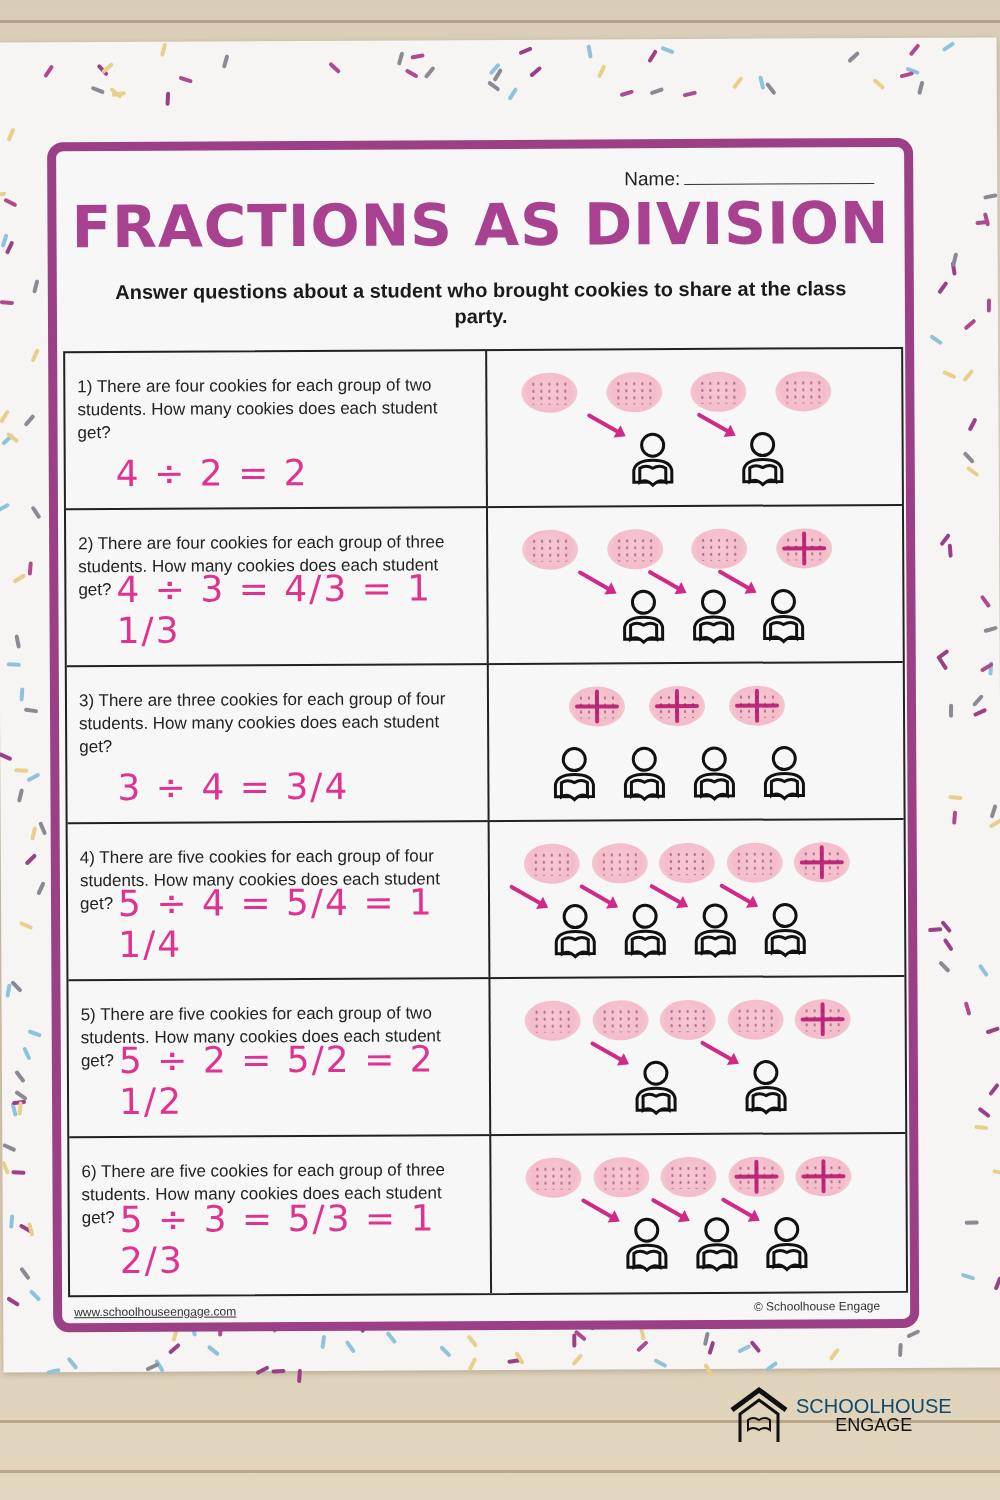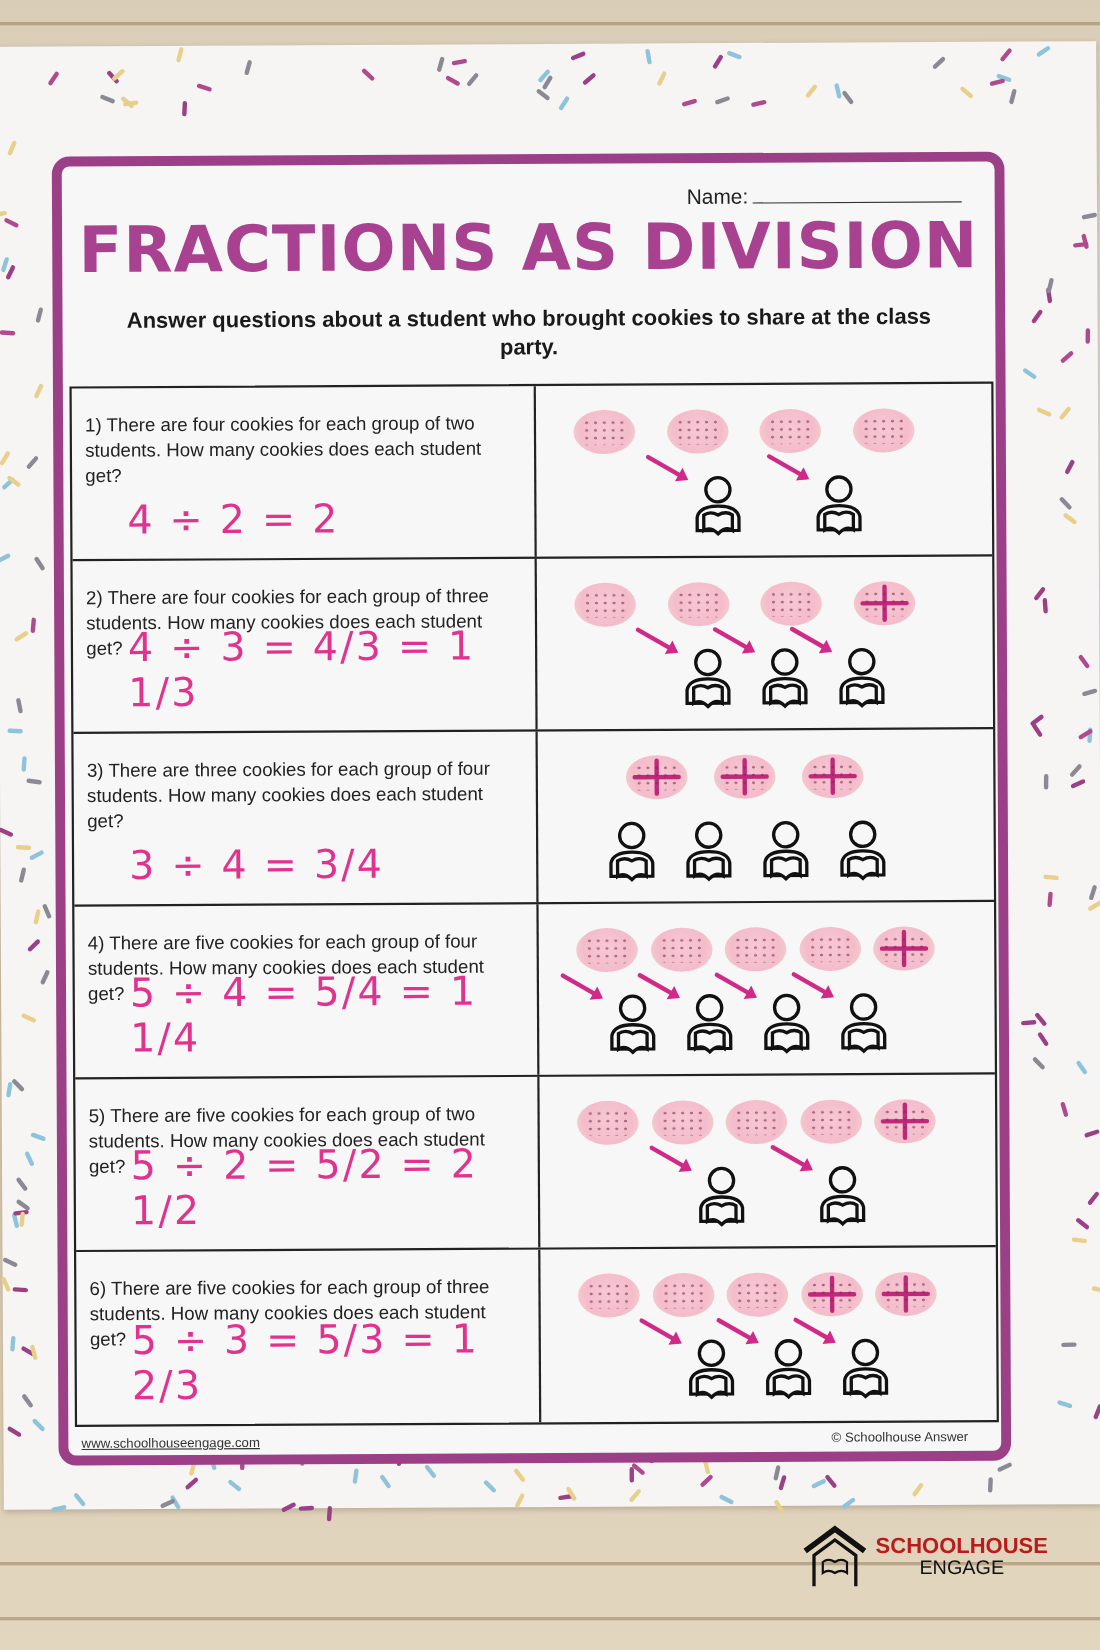--- a/index.html
+++ b/index.html
@@ -31,21 +31,21 @@
   .cookie::after{content:"";position:absolute;inset:8px;background:
     radial-gradient(circle,#7a2f4f 1px,transparent 1.5px) 0 0/8px 7px;opacity:.6;}
   .cut{position:absolute;background:#c0287a;border-radius:3px;}
   .student{position:absolute;width:50px;height:60px;}
   .arrow{position:absolute;height:4px;background:#d02a89;transform-origin:0 50%;border-radius:2px;}
   .arrow::after{content:"";position:absolute;right:-2px;top:-5px;border-left:10px solid #d02a89;
     border-top:7px solid transparent;border-bottom:7px solid transparent;}
   .footer-left{position:absolute;left:12px;bottom:4px;font-size:12px;color:#333;text-decoration:underline;}
   .footer-right{position:absolute;right:30px;bottom:6px;font-size:12px;color:#333;}
   .logo{position:absolute;left:728px;top:1386px;display:flex;align-items:center;gap:6px;}
-  .logo-text1{font-weight:bold;font-size:20px;color:#b91c1c;line-height:20px;}
+  .logo-text1{font-weight:normal;font-size:20px;color:#0c4a6e;line-height:20px;}
   .logo-text2{font-size:18px;color:#111;text-align:center;line-height:18px;}
 </style>
 </head>
 <body>
 
 <div class="wood-line" style="top:20px"></div>
 <div class="wood-line" style="top:1420px"></div>
 <div class="wood-line" style="top:1470px"></div>
 
 <div class="paper">
@@ -428,21 +428,21 @@
                 <circle cx="25" cy="15" r="11" fill="none" stroke="#111" stroke-width="3"></circle>
                 <path d="M6 52 V40 Q8 30 25 30 Q42 30 44 40 V52 Z" fill="none" stroke="#111" stroke-width="3"></path>
                 <path d="M12 52 V38 Q18 34 25 38 Q32 34 38 38 V52 Q32 48 25 55 Q18 48 12 52 Z" fill="#f7f7f7" stroke="#111" stroke-width="3"></path>
               </svg></div>
             <div class="arrow" style="left: 230px; top: 62px; width: 42px; transform: rotate(30deg);"></div>
           </div>
         </div>
     </div>
 
     <div class="footer-left">www.schoolhouseengage.com</div>
-    <div class="footer-right">© Schoolhouse Answer</div>
+    <div class="footer-right">© Schoolhouse Engage</div>
   </div>
 </div>
 
 <div class="logo">
   <svg width="62" height="58" viewBox="0 0 62 58">
     <path d="M4 24 L31 4 L58 24" fill="none" stroke="#111" stroke-width="5"></path>
     <path d="M12 56 V28 L31 14 L50 28 V56" fill="none" stroke="#111" stroke-width="3"></path>
     <path d="M20 44 Q25 40 31 44 Q37 40 42 44 V34 Q37 30 31 34 Q25 30 20 34 Z" fill="none" stroke="#111" stroke-width="2"></path>
   </svg>
   <div>

